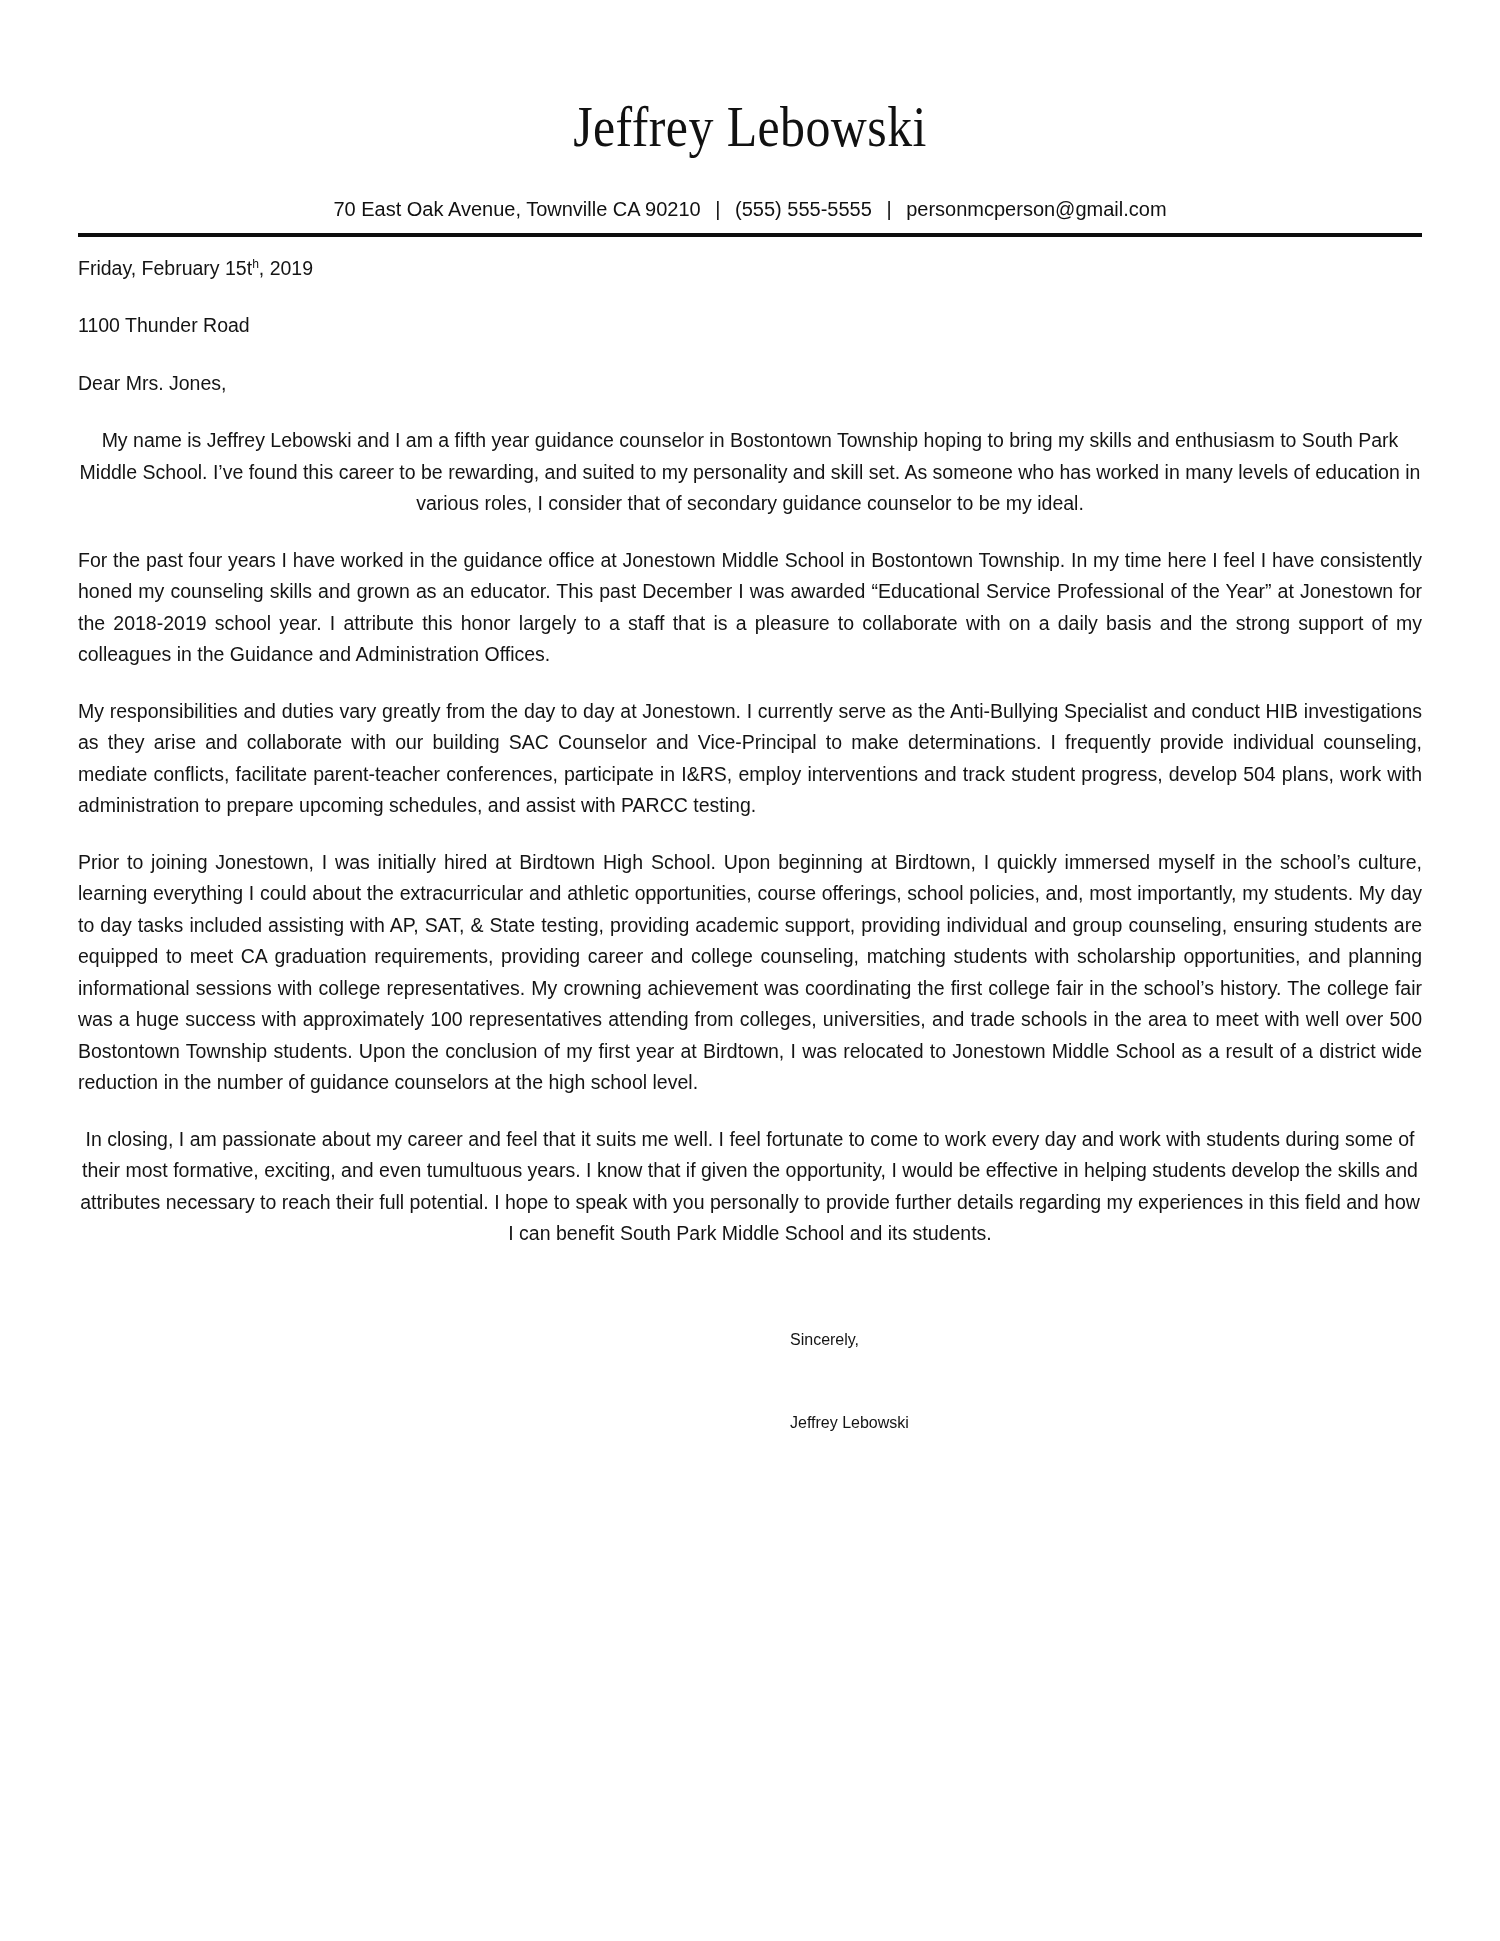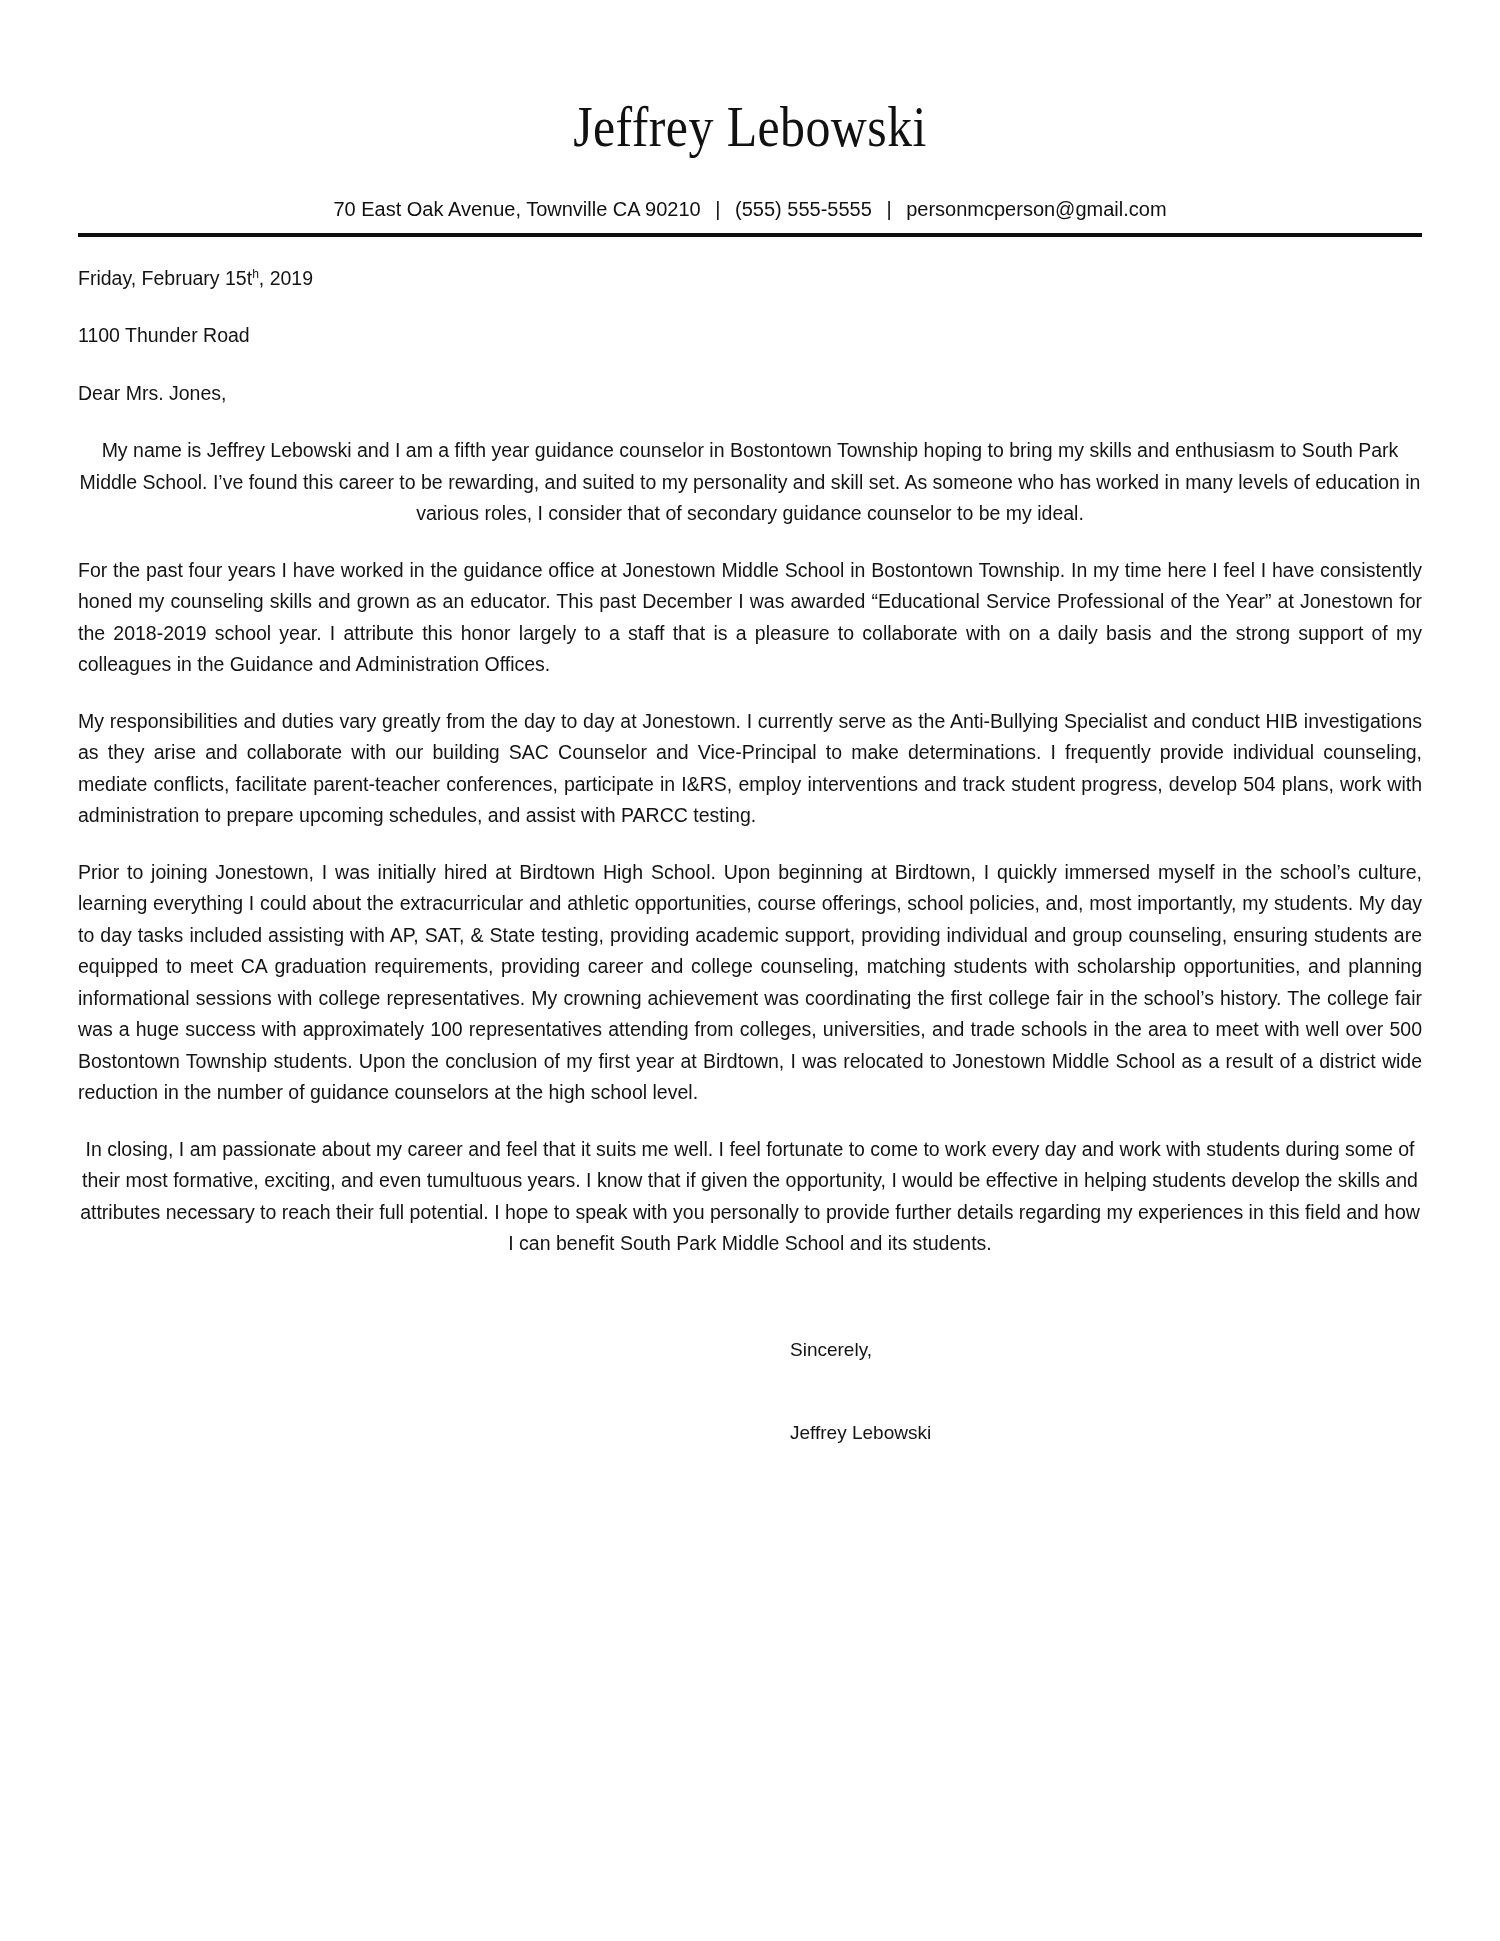--- a/index.html
+++ b/index.html
@@ -54,21 +54,21 @@
   }
   .rule {
     height: 0;
     border: none;
     border-top: 4px solid #0d0d0d;
     margin: 12px 0 0 0;
   }
 
   
   .letter-body {
-    padding-top: 26px;
+    padding-top: 16px;
     font-size: 19.5px;
     line-height: 31.5px;
     color: #141414;
   }
   .block {
     margin: 0 0 26px 0;
   }
   .addr-line {
     display: block;
   }
@@ -87,21 +87,21 @@
   sup.ord {
     font-size: 0.62em;
     vertical-align: super;
     line-height: 0;
   }
 
   
   .signature {
     margin-top: 74px;
     padding-left: 712px;
-    font-size: 19px;
+    font-size: 16px;
     line-height: 31.5px;
   }
   .sig-closing {
     margin: 0;
   }
   .sig-name {
     margin: 52px 0 0 0;
   }
 </style>
 </head>

